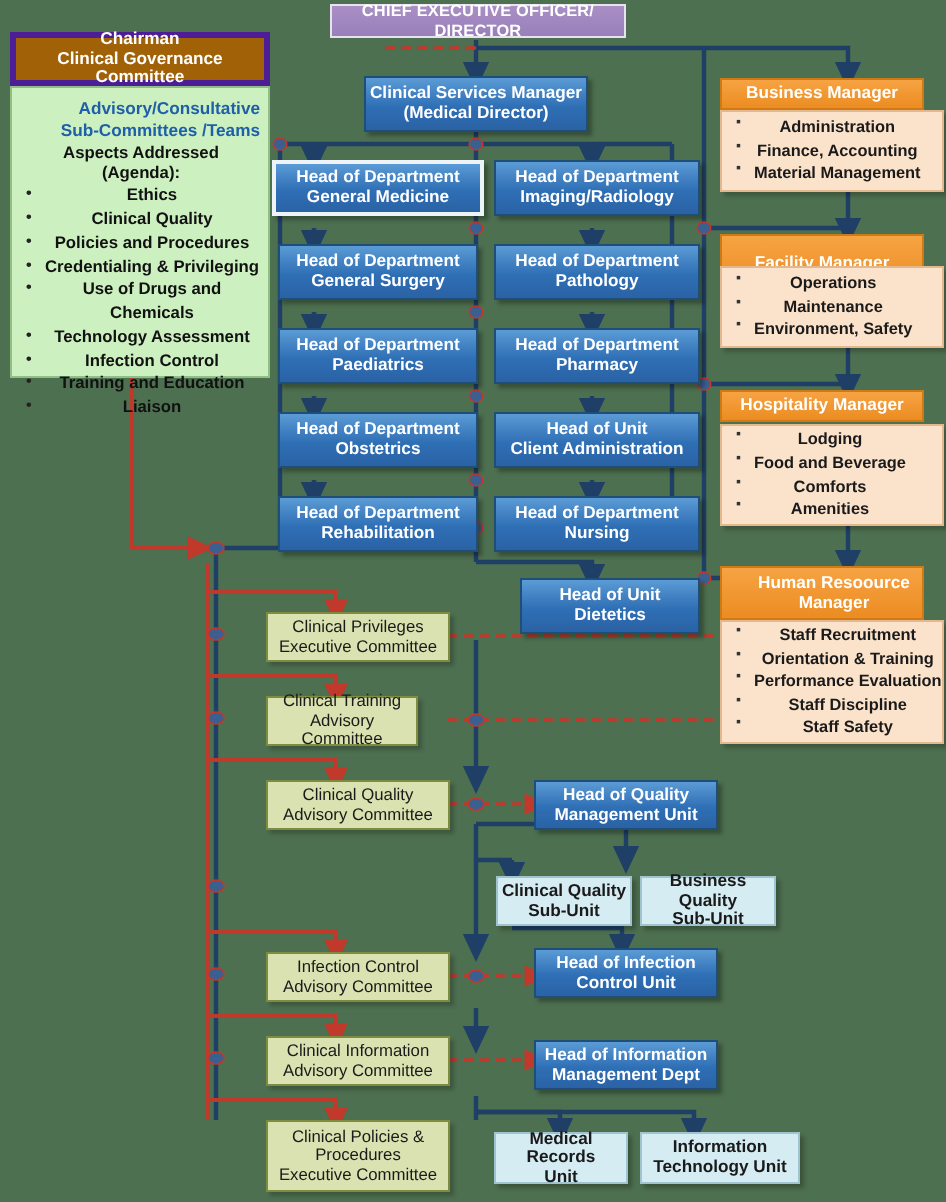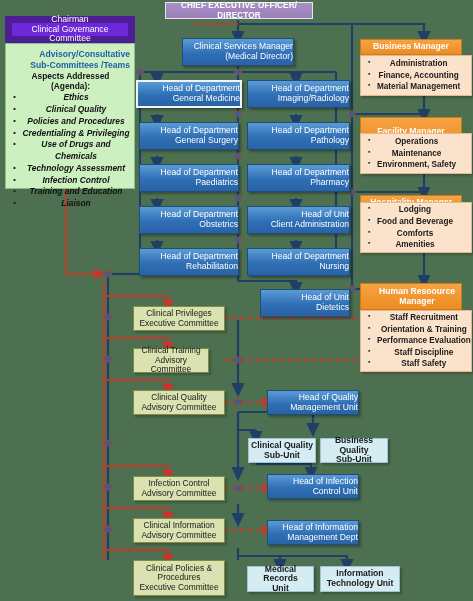--- a/index.html
+++ b/index.html
@@ -34,23 +34,22 @@
     font-weight:bold;
     font-size:8.2px;
     letter-spacing:.1px;
   }
 
   
   .blue{
     background:linear-gradient(180deg,#5b9bd5 0%,#2f6fb5 55%,#2a62a5 100%);
     border:1px solid #1f4e79;
     color:#ffffff;
-    font-weight:normal;
+    font-weight:bold;
     font-size:8.6px;
-    align-items:flex-end;
   }
   .blue.white-border{border:2px solid #eef3f8;}
   .blue.shadow{box-shadow:2px 2px 2px rgba(0,0,0,.30);}
 
   
   .cyan{
     background:#d4ecf2;
     border:1px solid #9fc4cf;
     color:#1a1a1a;
     font-weight:bold;
@@ -87,24 +86,24 @@
     background:#d9e2b0;
     border:1px solid #7f8c3f;
     color:#1a1a1a;
     font-weight:normal;
     font-size:8.4px;
     box-shadow:2px 2px 2px rgba(0,0,0,.22);
   }
 
   
   .chair-head{
-    background:#6d28d9;
-    border:7px solid #4c1d95;
+    background:#a16207;
+    border:3px solid #4c1d95;
     color:#ffffff;
-    font-weight:normal;
+    font-weight:bold;
     font-size:8.6px;
   }
   
   .chair-body{
     background:#cdf0c0;
     border:1px solid #8fbf85;
     color:#1a3a1a;
     align-items:flex-start;
     justify-content:flex-start;
     padding:5px 4px 4px 5px;
@@ -119,21 +118,21 @@
     font-size:8.6px;
     line-height:1.25;
     margin-bottom:2px;
   }
   .chair-body .agenda{
     color:#111;
     font-weight:bold;
     font-size:8.4px;
     margin-bottom:1px;
   }
-  .chair-body ul{margin:0;padding:0 0 0 11px;list-style:none;font-style:italic;}
+  .chair-body ul{margin:0;padding:0 0 0 11px;list-style:none;}
   .chair-body li{position:relative;line-height:1.40;font-size:8.4px;color:#111;}
   .chair-body li:before{content:"\2022";position:absolute;left:-9px;top:-1px;font-size:8px;color:#222;}
 </style>
 </head>
 <body>
 
 <div id="chart">
 
   <svg class="lines" viewBox="0 0 473 601">
     <defs>
@@ -336,21 +335,21 @@
     <ul>
       <li>Operations</li>
       <li>Maintenance</li>
       <li>Environment, Safety</li>
     </ul>
   </div>
 
   <div class="box orange" style="left:360px;top:195px;width:102px;height:16px;">
     <span class="ln">Hospitality Manager</span>
   </div>
-  <div class="box peach" style="left:360px;top:202px;width:112px;height:51px;">
+  <div class="box peach" style="left:360px;top:212px;width:112px;height:51px;">
     <ul>
       <li>Lodging</li>
       <li>Food and Beverage</li>
       <li>Comforts</li>
       <li>Amenities</li>
     </ul>
   </div>
 
   <div class="box orange" style="left:360px;top:283px;width:102px;height:27px;padding-left:12px;">
     <span class="ln">Human Resoource</span>

